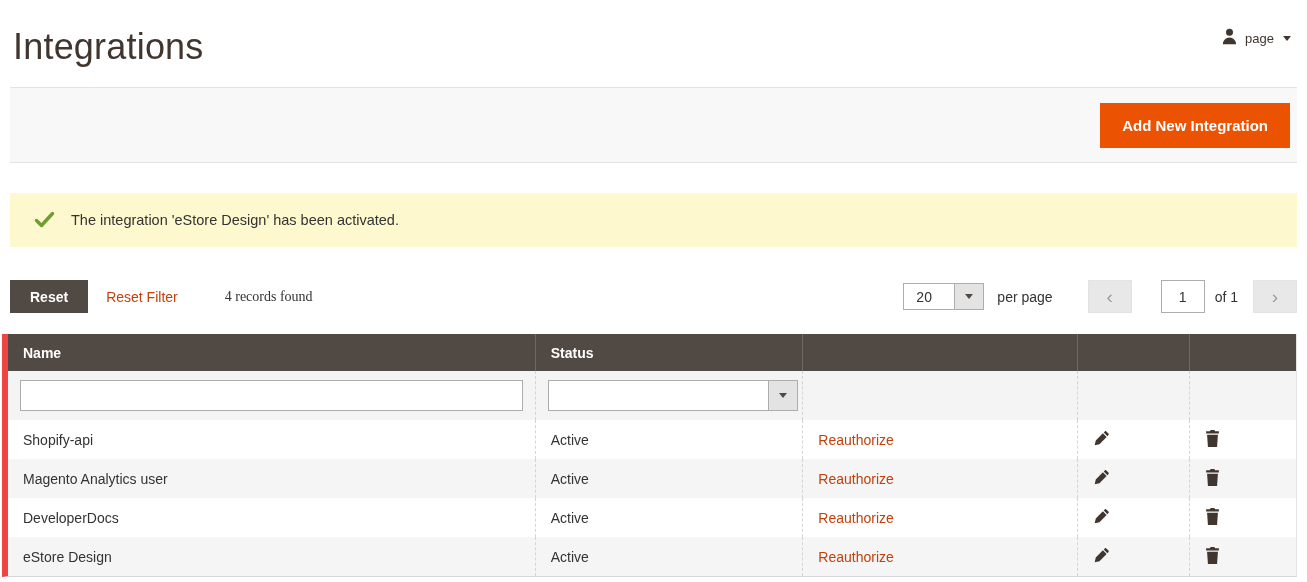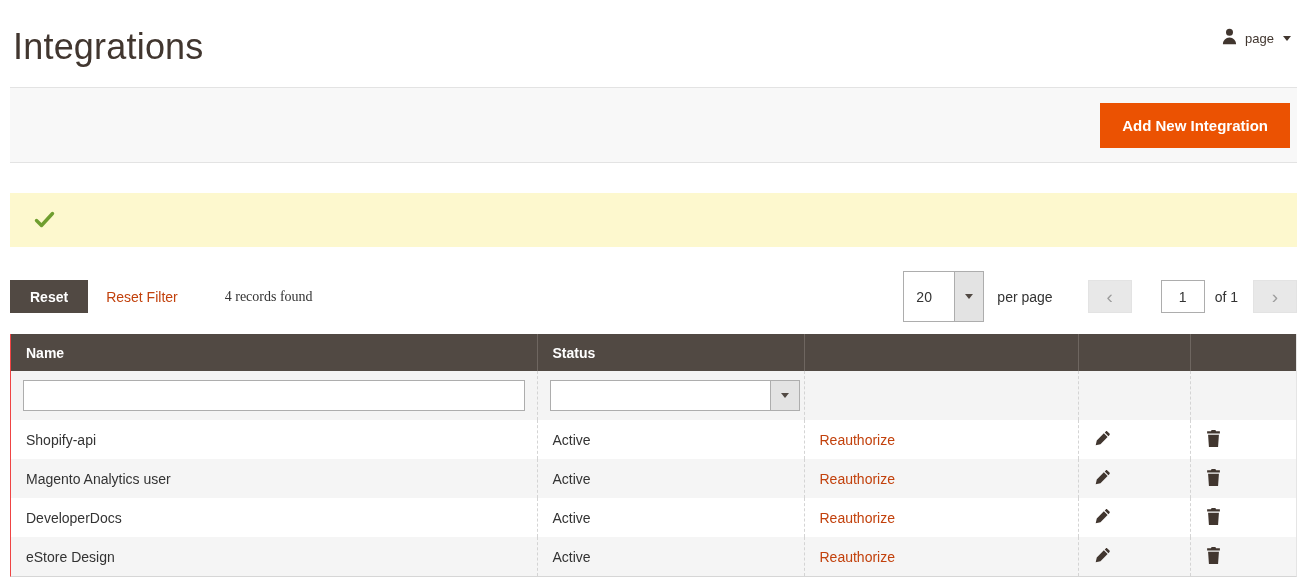--- a/index.html
+++ b/index.html
@@ -22,31 +22,31 @@
   .check-icon { width: 21px; height: 18px; margin-right: 16px; flex: 0 0 auto; }
   .message-text { font-size: 14.5px; color: #333; }
 
   
   .grid-controls { margin: 33px 10px 0 10px; height: 33px; display: flex; align-items: center; }
   .btn-search { background: #514943; color: #fff; border: 1px solid #514943; font-family: inherit; font-size: 14px; font-weight: 700; height: 33px; padding: 0 19px; cursor: pointer; }
   .link { color: #c2410c; text-decoration: none; font-size: 14px; cursor: pointer; }
   .reset-filter { margin-left: 18px; }
   .records-found { margin-left: 47px; color: #333; font-family: Liberation Serif, serif; }
   .pager { margin-left: auto; display: flex; align-items: center; }
-  .select-box { display: flex; height: 51px; border: 1px solid #adadad; background: #fff; cursor: pointer; }
+  .select-box { display: flex; height: 27px; border: 1px solid #adadad; background: #fff; cursor: pointer; }
   .select-box .sel-value { width: 50px; display: flex; align-items: center; padding-left: 12px; font-size: 14px; color: #333; }
   .select-box .sel-arrow { width: 29px; background: #e3e3e3; border-left: 1px solid #adadad; display: flex; align-items: center; justify-content: center; }
   .tri-down { width: 0; height: 0; border-left: 4px solid transparent; border-right: 4px solid transparent; border-top: 5px solid #514943; }
   .per-page-label { margin-left: 13px; margin-right: 35px; color: #333; }
   .pg-btn { width: 44px; height: 33px; background: #e8e8e8; border: 1px solid #e3e3e3; color: #9d9d9d; font-size: 19px; line-height: 1; display: flex; align-items: center; justify-content: center; cursor: default; font-family: inherit; }
   .pg-input { width: 44px; height: 33px; border: 1px solid #adadad; text-align: center; font-size: 14px; color: #333; font-family: inherit; margin-left: 29px; }
   .of-label { margin: 0 15px 0 10px; color: #333; }
 
   
-  .grid-table-wrap { margin: 21px 10px 0 10px; border-left: 1px solid #ef4444; border-right: 1px solid #e5e5e5; border-bottom: 1px solid #d6d6d6; }
+  .grid-table-wrap { margin: 21px 10px 0 2px; border-left: 6px solid #ef4444; border-right: 1px solid #e5e5e5; border-bottom: 1px solid #d6d6d6; }
   table.grid { width: 100%; border-collapse: collapse; table-layout: fixed; }
   th { background: #514943; color: #fff; font-size: 14px; font-weight: 700; text-align: left; height: 37px; padding: 0 15px; border-left: 1px solid #6e6660; }
   th:first-child { border-left: none; }
   tr.filter-row td { background: #f4f4f4; height: 49px; padding: 0 12px; border-left: 1px dashed #d4d4d4; }
   tr.filter-row td:first-child { border-left: none; }
   .filter-input { width: 100%; height: 31px; border: 1px solid #adadad; background: #fff; padding: 0 8px; font-family: inherit; font-size: 14px; color: #333; }
   .filter-select { display: flex; height: 31px; width: 250px; border: 1px solid #adadad; background: #fff; cursor: pointer; }
   .filter-select .fs-space { flex: 1; }
   .filter-select .fs-arrow { width: 29px; background: #e3e3e3; border-left: 1px solid #adadad; display: flex; align-items: center; justify-content: center; }
   tr.data-row td { height: 39px; padding: 0 15px; font-size: 14px; color: #333; border-left: 1px dashed #d4d4d4; }
@@ -75,20 +75,21 @@
 <div class="toolbar-band">
   <button class="btn-primary">Add New Integration</button>
 </div>
 
 <div class="message-success">
   <span class="check-icon">
     <svg width="21" height="18" viewBox="0 0 21 18">
         <path d="M2.5 9.5l5 5L18.5 2.5" fill="none" stroke="#6f9e2f" stroke-width="3.4" stroke-linecap="round" stroke-linejoin="round"></path>
       </svg>
   </span>
+  <span class="message-text">The integration 'eStore Design' has been activated.</span>
 </div>
 
 <div class="grid-controls">
   <button class="btn-search">Reset</button>
   <a class="link reset-filter">Reset Filter</a>
   <span class="records-found">4 records found</span>
 
   <div class="pager">
     <div class="select-box">
       <span class="sel-value">20</span>

